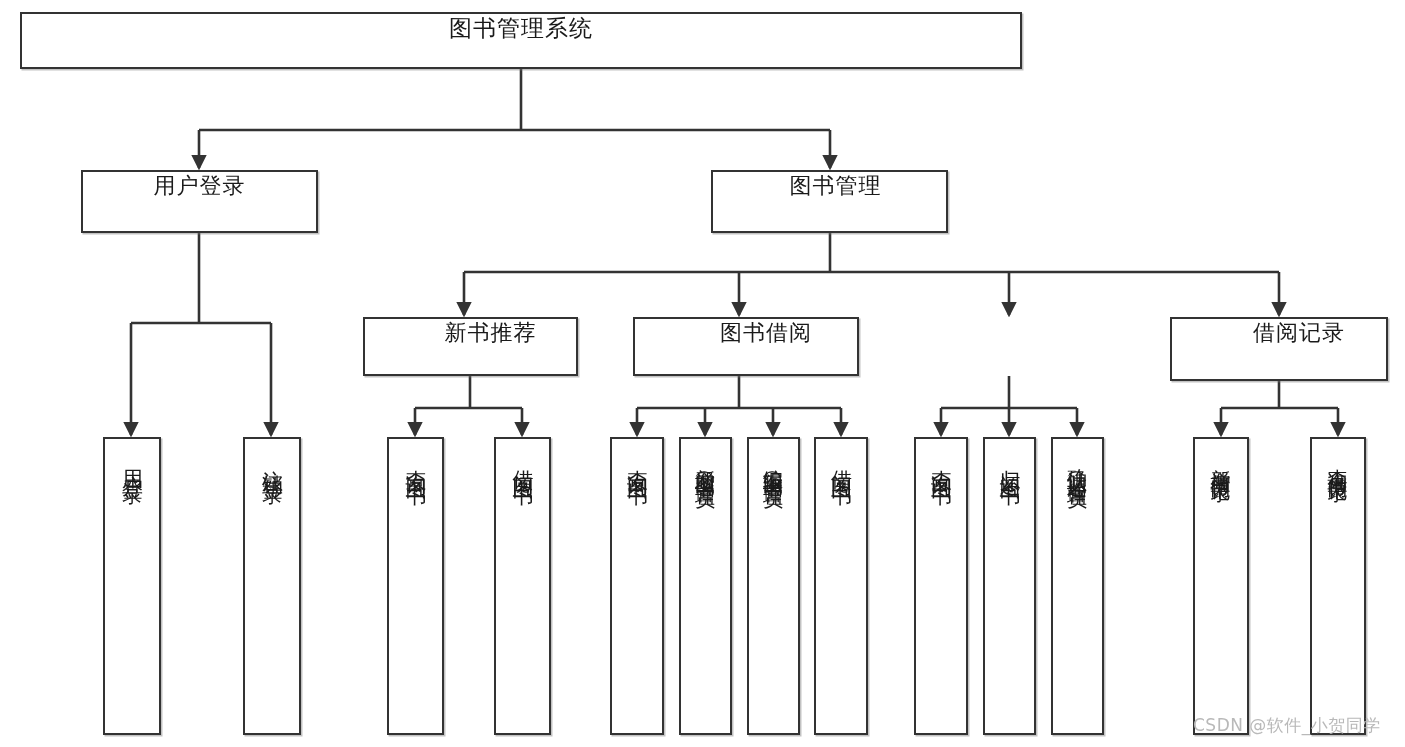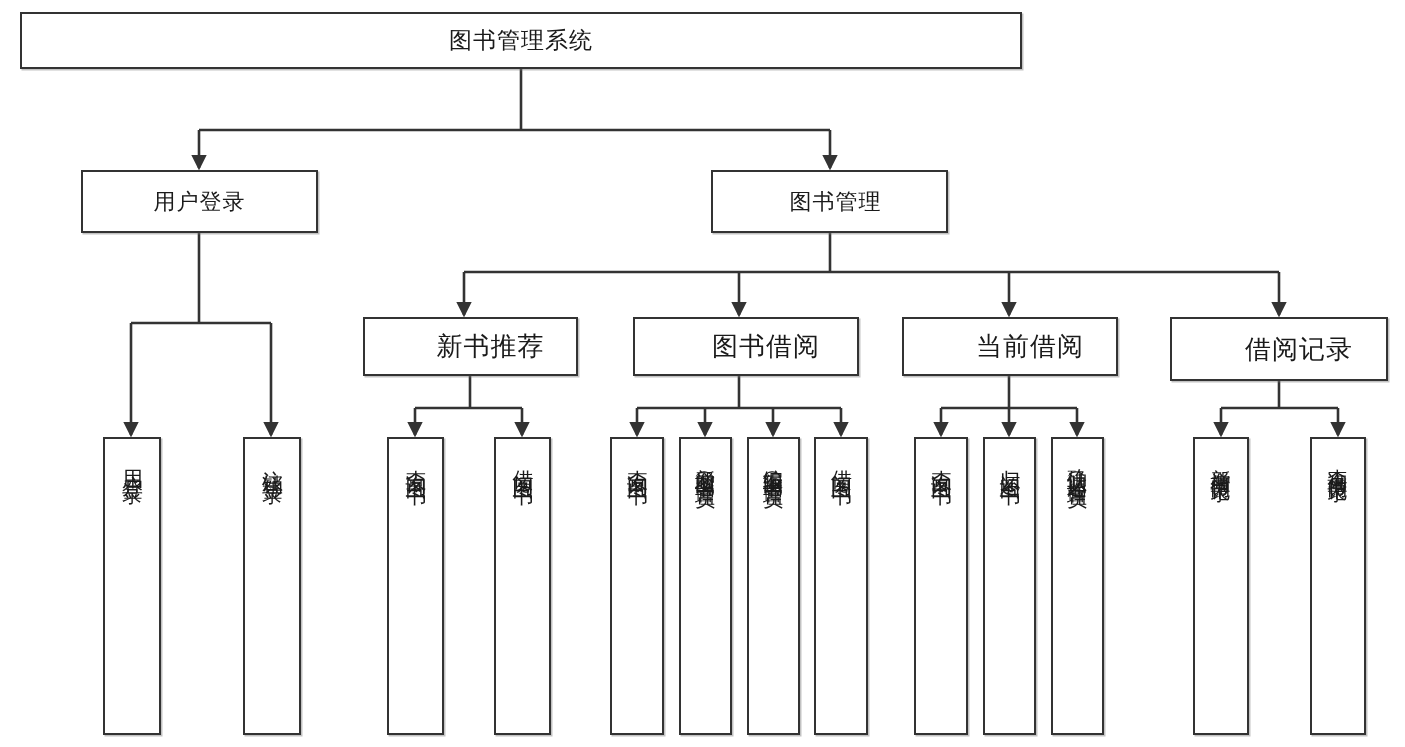--- a/index.html
+++ b/index.html
@@ -25,35 +25,34 @@
     width: 1405px;
     height: 747px;
     pointer-events: none;
   }
   .node {
     position: absolute;
     box-sizing: border-box;
     border: 2.5px solid #333333;
     background: #ffffff;
     display: flex;
-    align-items: center;
     justify-content: center;
     box-shadow: 1.5px 1.5px 0 rgba(120,120,120,0.45);
   }
   .node-label {
     color: #1a1a1a;
     font-size: 22px;
     letter-spacing: 1px;
     line-height: 1.25;
     white-space: nowrap;
     text-align: center;
   }
   .node.root .node-label { font-size: 23px; }
   .node.level1 .node-label { font-size: 22px; }
-  .node.level2 .node-label { font-size: 26px; margin-left: 40px; }
+  .node.level2 .node-label { font-size: 22px; margin-left: 40px; }
   .node.leaf {
     align-items: flex-start;
     justify-content: center;
     padding-top: 14px;
   }
   .node.leaf .node-label {
     writing-mode: vertical-rl;
     text-orientation: upright;
     font-size: 21px;
     letter-spacing: 5px;
@@ -146,23 +145,20 @@
   </div>
 
   <div class="node level2" style="left:363px; top:317px; width:215px; height:59px;">
     <span class="node-label">新书推荐</span>
   </div>
 
   <div class="node level2" style="left:633px; top:317px; width:226px; height:59px;">
     <span class="node-label">图书借阅</span>
   </div>
 
-  <div class="node level2" style="left:902px; top:317px; width:216px; height:59px;">
-    <span class="node-label">当前借阅</span>
-  </div>
 
   <div class="node level2" style="left:1170px; top:317px; width:218px; height:64px;">
     <span class="node-label">借阅记录</span>
   </div>
 
   <div class="node leaf" style="left:103px; top:437px; width:58px; height:298px;">
     <span class="node-label">用户登录</span>
   </div>
 
   <div class="node leaf" style="left:243px; top:437px; width:58px; height:298px;">
@@ -206,14 +202,15 @@
   </div>
 
   <div class="node leaf narrow" style="left:1193px; top:437px; width:56px; height:298px;">
     <span class="node-label">新增借阅记录</span>
   </div>
 
   <div class="node leaf narrow" style="left:1310px; top:437px; width:56px; height:298px;">
     <span class="node-label">查询借阅记录</span>
   </div>
 
+  <div id="watermark">CSDN @软件_小贺同学</div>
 
 </div>
 
 </body></html>

